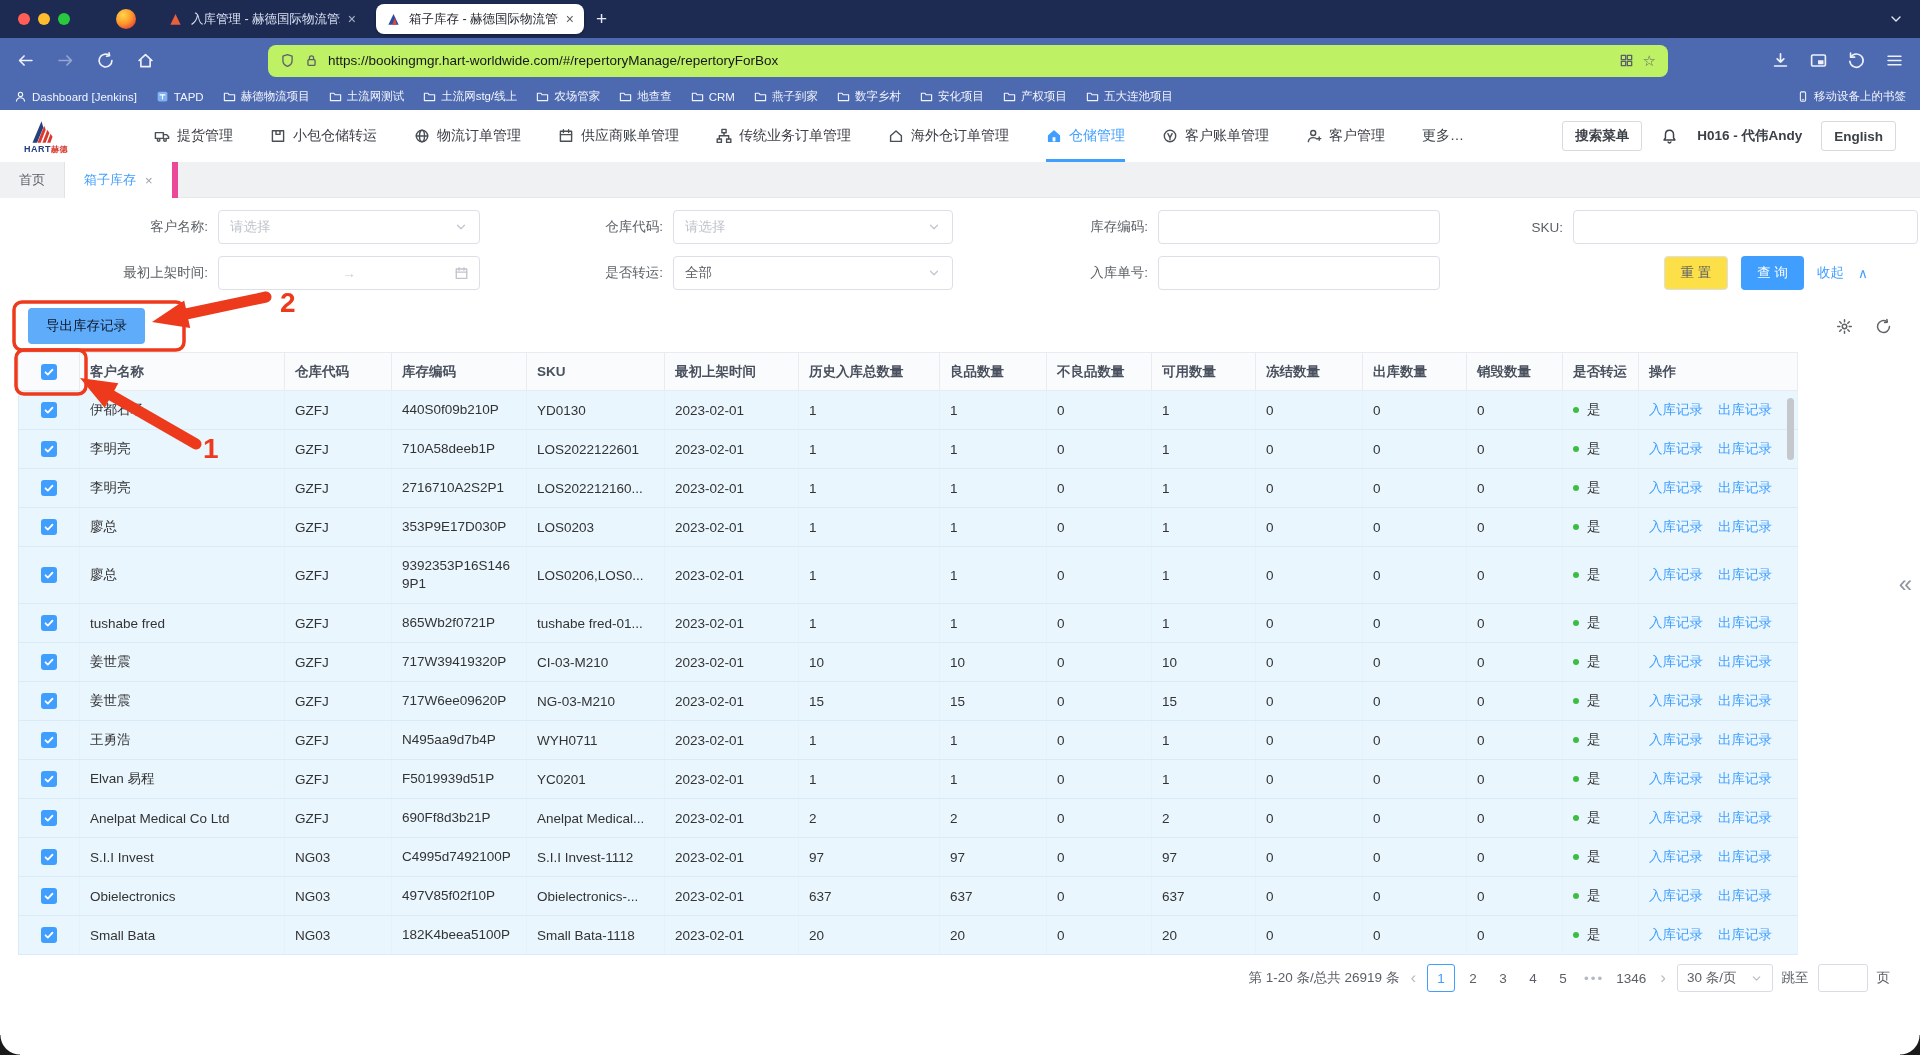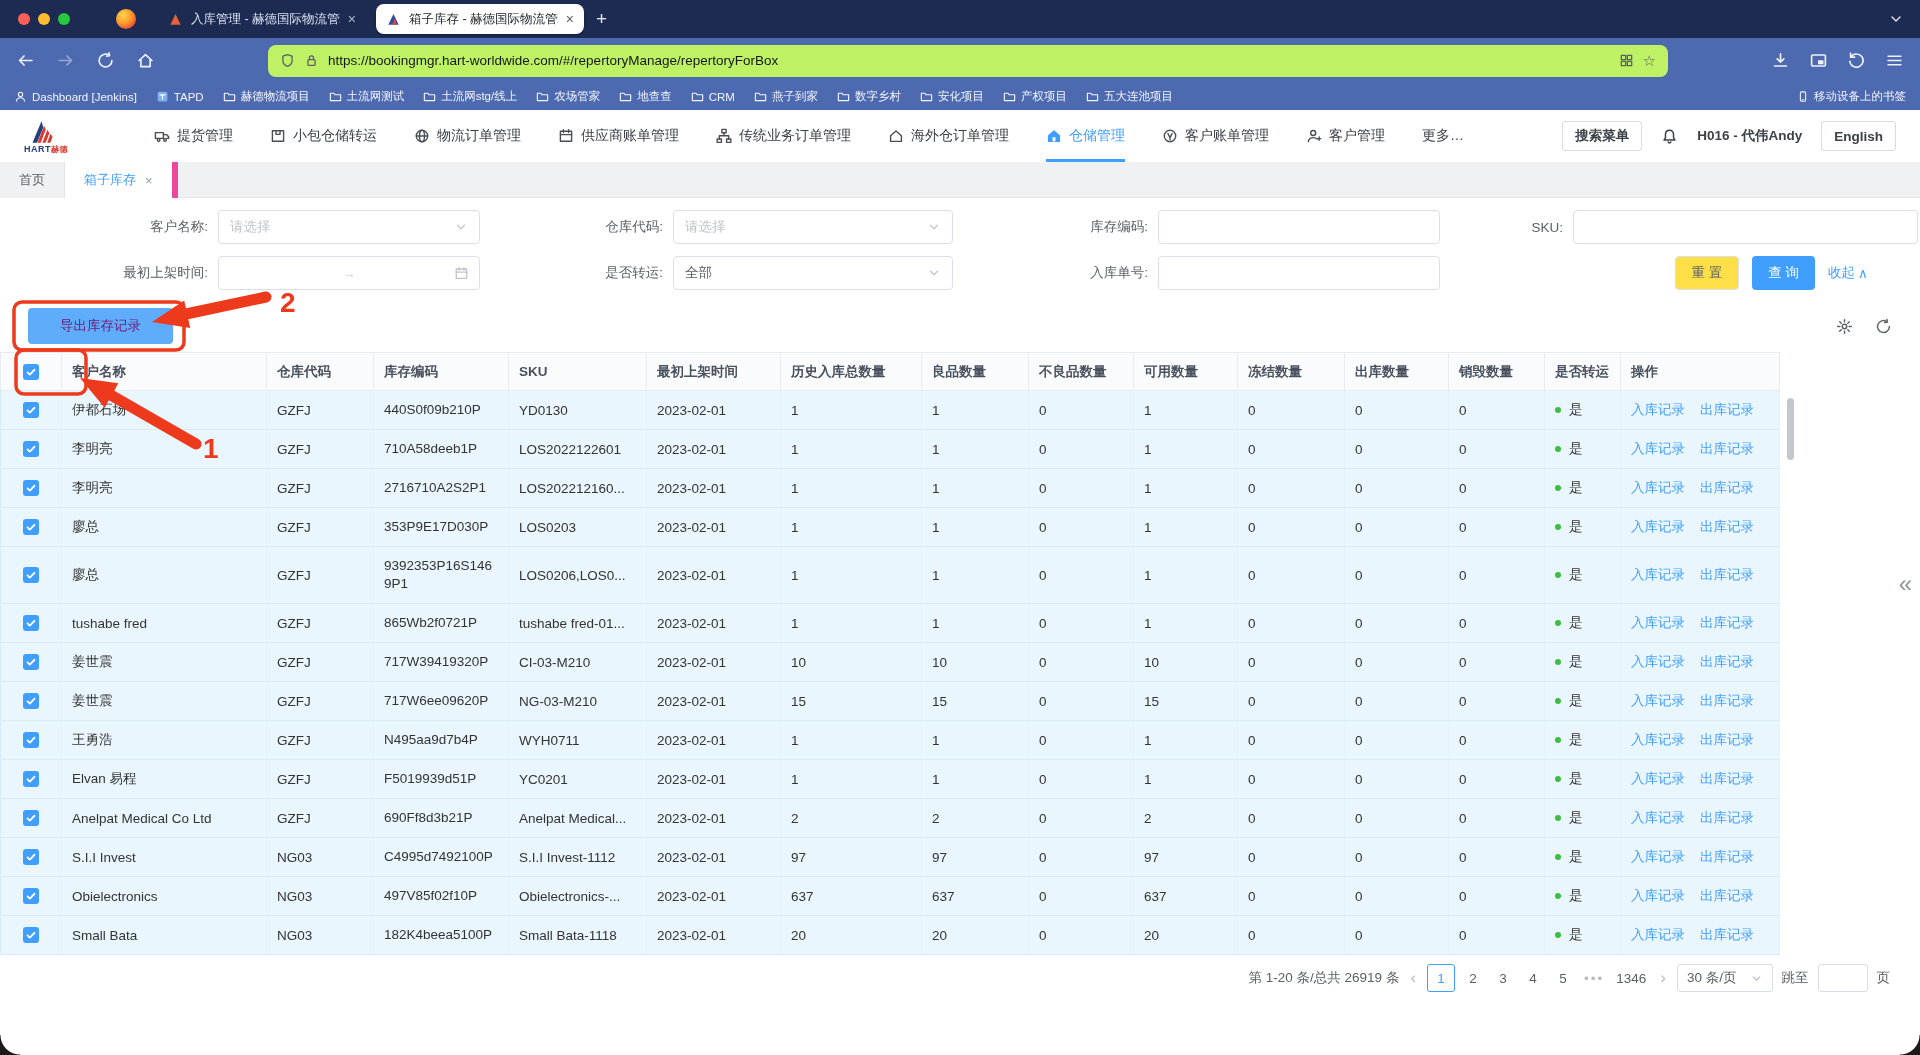--- a/index.html
+++ b/index.html
@@ -75,30 +75,30 @@
   .w262{width:262px;} .w280{width:280px;} .w282{width:282px;} .w345{width:345px;}
   .ctrl .ph { color:#c0c4cc; }
   .ctrl .chev { margin-left:auto; width:14px; height:14px; color:#c0c4cc; }
   .ctrl.date { justify-content:center; color:#c8ccd2; }
   .ctrl.date .cal { position:absolute; right:10px; width:15px; height:15px; color:#c0c4cc; }
   input.ctrl-input { height:34px; border:1px solid #dcdfe6; border-radius:4px; padding:0 11px; font-size:13.5px; color:#333; outline:none; }
   .factions { width:350px; display:flex; align-items:center; justify-content:flex-end; gap:13px; padding-right:52px; }
   .btn { height:34px; padding:0 16px; border-radius:4px; font-size:13.5px; display:inline-flex; align-items:center; justify-content:center; border:none; }
   .btn.plain { border:1px solid #dcdfe6; background:#fde047; color:#5c6066; }
   .btn.primary { background:#409eff; color:#fff; }
-  .collapse-link { color:#409eff; font-size:13.5px; display:inline-flex; align-items:center; gap:3px;justify-content:center; }
+  .collapse-link { color:#409eff; font-size:13.5px; display:inline-flex; align-items:center; gap:14px;justify-content:center; }
 
   
   .tabletoolbar { height:52px; display:flex; align-items:center; padding:0 28px 0 18px; }
-  .btn.export { background:#5facfa; color:#701a75; height:36px; padding:0 32px; margin-left:10px; }
+  .btn.export { background:#5facfa; color:#0f172a; height:36px; padding:0 18px; margin-left:10px; }
   .tt-right { margin-left:auto; display:flex; align-items:center; gap:22px; }
   .tt-right .icon { width:17px; height:17px; color:#5f6368; }
 
   
-  .table-wrap { width:1598px; }
+  .table-wrap { margin-left:18px; width:1598px; }
   table { border-collapse:collapse; table-layout:fixed; width:1779px; font-size:13.5px; color:#333; }
   thead th { background:#fafbfc; height:38px; text-align:left; padding:0 10px; font-weight:600; color:#49505e; border:1px solid #e9ebf0; border-left:none; white-space:nowrap; overflow:hidden; }
   thead th:first-child { border-left:1px solid #e9ebf0; text-align:center; }
   tbody td { background:#e9f6fe; border-bottom:1px solid #d9ebf6; border-right:1px solid #e4f2fa; padding:10px 10px; vertical-align:middle; }
   tbody td:first-child { text-align:center; border-left:1px solid #d9ebf6; }
   td.code { word-break:break-all; line-height:18px; }
   td.ops a { color:#409eff; text-decoration:none; margin-right:15px; cursor:pointer; }
   .dot { width:6px; height:6px; border-radius:50%; background:#3ebd43; display:inline-block; margin-right:8px; vertical-align:1px; }
   .cb { width:16px; height:16px; border-radius:3px; background:#409eff; display:inline-flex; align-items:center; justify-content:center; vertical-align:middle; }
   .cb svg { width:12px; height:12px; stroke:#fff; fill:none; stroke-width:2.4; stroke-linecap:round; stroke-linejoin:round; }

